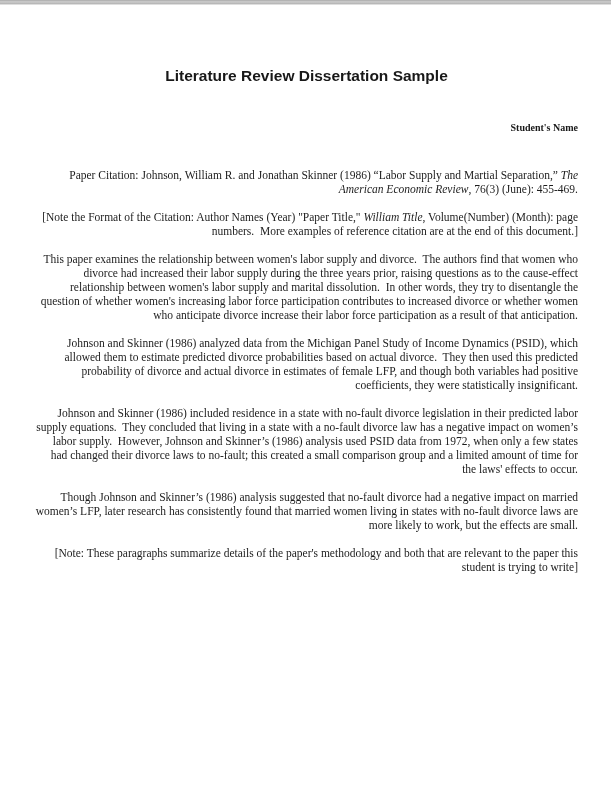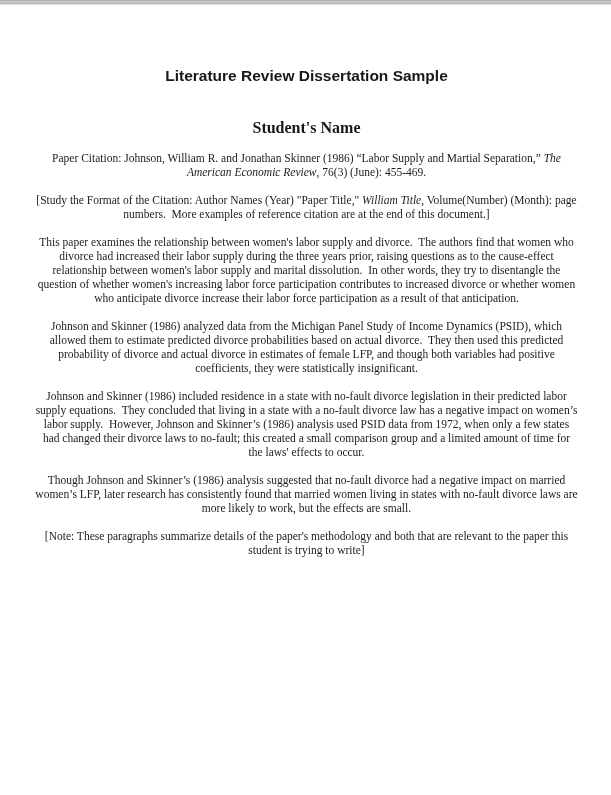--- a/index.html
+++ b/index.html
@@ -30,46 +30,46 @@
     font-weight: bold;
     font-size: 15.5px;
     line-height: 18px;
     text-align: center;
     color: #181818;
     margin-bottom: 36px;
   }
   .doc-author {
     font-family: "Liberation Serif", serif;
     font-weight: bold;
-    font-size: 16px;
+    font-size: 10px;
     line-height: 14px;
-    text-align: center;
+    text-align: right;
     color: #181818;
-    margin-bottom: 16px;
+    margin-bottom: 33px;
   }
   .doc-body p {
     font-size: 11.5px;
     line-height: 14px;
     margin-bottom: 14px;
     white-space: pre-wrap;
-    text-align: center;
+    text-align: right;
   }
   .doc-body .italic { font-style: italic; }
 </style>
 </head>
 <body>
 
 <div class="page">
   <div class="top-edge"></div>
   <div class="content">
     <div class="doc-title">Literature Review Dissertation Sample</div>
     <div class="doc-author">Student's Name</div>
     <div class="doc-body">
         <p><span>Paper Citation: Johnson, William R. and Jonathan Skinner (1986) “Labor Supply and Martial Separation,” </span><span class="italic">The American Economic Review</span><span>, 76(3) (June): 455-469.</span></p>
-        <p><span>[Study the Format of the Citation: Author Names (Year) "Paper Title," </span><span class="italic">William Title</span><span>, Volume(Number) (Month): page numbers.  More examples of reference citation are at the end of this document.]</span></p>
+        <p><span>[Note the Format of the Citation: Author Names (Year) "Paper Title," </span><span class="italic">William Title</span><span>, Volume(Number) (Month): page numbers.  More examples of reference citation are at the end of this document.]</span></p>
         <p><span>This paper examines the relationship between women's labor supply and divorce.  The authors find that women who divorce had increased their labor supply during the three years prior, raising questions as to the cause-effect relationship between women's labor supply and marital dissolution.  In other words, they try to disentangle the question of whether women's increasing labor force participation contributes to increased divorce or whether women who anticipate divorce increase their labor force participation as a result of that anticipation.</span></p>
         <p><span>Johnson and Skinner (1986) analyzed data from the Michigan Panel Study of Income Dynamics (PSID), which allowed them to estimate predicted divorce probabilities based on actual divorce.  They then used this predicted probability of divorce and actual divorce in estimates of female LFP, and though both variables had positive coefficients, they were statistically insignificant.</span></p>
         <p><span>Johnson and Skinner (1986) included residence in a state with no-fault divorce legislation in their predicted labor supply equations.  They concluded that living in a state with a no-fault divorce law has a negative impact on women’s labor supply.  However, Johnson and Skinner’s (1986) analysis used PSID data from 1972, when only a few states had changed their divorce laws to no-fault; this created a small comparison group and a limited amount of time for the laws' effects to occur.</span></p>
         <p><span>Though Johnson and Skinner’s (1986) analysis suggested that no-fault divorce had a negative impact on married women’s LFP, later research has consistently found that married women living in states with no-fault divorce laws are more likely to work, but the effects are small.</span></p>
         <p><span>[Note: These paragraphs summarize details of the paper's methodology and both that are relevant to the paper this student is trying to write]</span></p>
       </div>
   </div>
 </div>
 
 </body></html>

